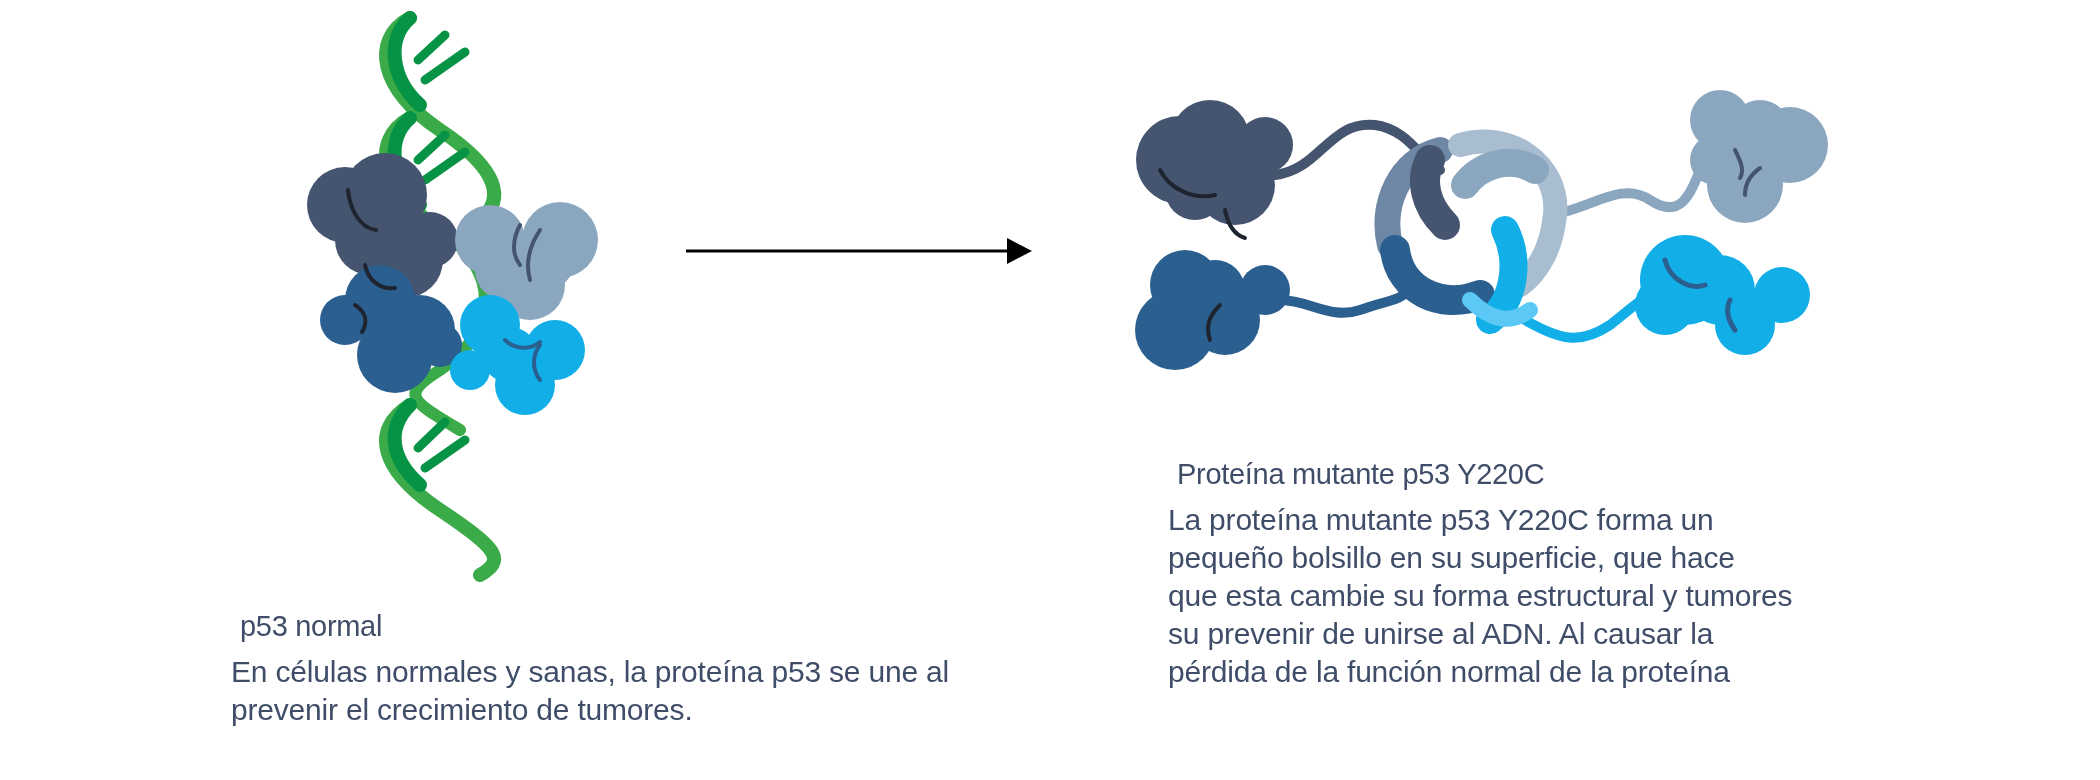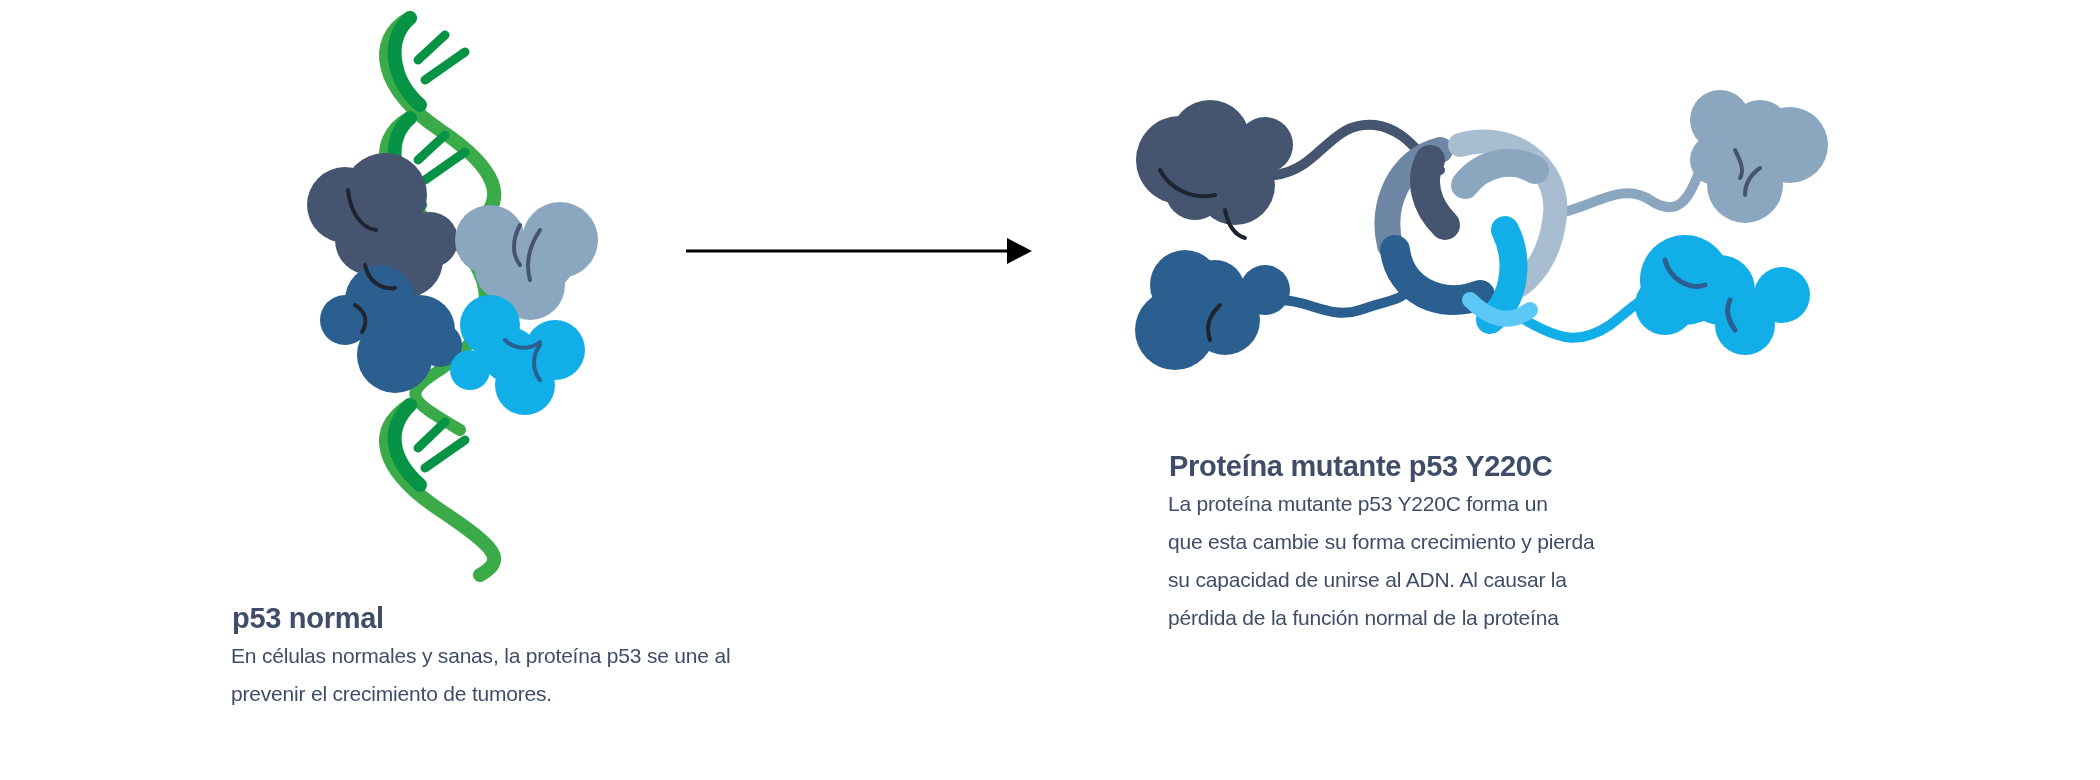--- a/index.html
+++ b/index.html
@@ -1,20 +1,20 @@
 <!DOCTYPE html>
 <html><head>
 <meta charset="utf-8">
 <style>
   html, body { margin:0; padding:0; background:#ffffff; }
   body { width:2100px; height:780px; position:relative; overflow:hidden; font-family:"Liberation Sans", sans-serif; }
   .art { position:absolute; left:0; top:0; width:2100px; height:780px; }
   .caption { position:absolute; color:#3f4d68; }
-  .caption h2 { margin:1px; font-size:29px; font-weight:bold; line-height:36px; letter-spacing:-0.3px; }
-  .caption p { margin:0; font-size:21px; line-height:38px; letter-spacing:-0.2px; }
+  .caption h2 { margin:9px; font-size:29px; font-weight:normal; line-height:36px; letter-spacing:-0.3px; }
+  .caption p { margin:0; font-size:30px; line-height:38px; letter-spacing:-0.2px; }
   .cap-left { left:231px; top:599px; width:760px; }
   .cap-right { left:1168px; top:447px; width:640px; }
 </style>
 </head>
 <body>
 
 <svg class="art" viewBox="0 0 2100 780" xmlns="http://www.w3.org/2000/svg">
 
   <g>
     <path d="M410 18 C370 40 380 90 440 130 C500 170 505 200 480 220" fill="none" stroke="#3aab48" stroke-width="14" stroke-linecap="round"></path>
@@ -149,16 +149,17 @@
 
 <div class="caption cap-left">
   <h2>p53 normal</h2>
   <p>En células normales y sanas, la proteína p53 se une al</p>
   <p>prevenir el crecimiento de tumores.</p>
 </div>
 
 <div class="caption cap-right">
   <h2>Proteína mutante p53 Y220C</h2>
   <p>La proteína mutante p53 Y220C forma un</p>
-  <p>que esta cambie su forma crecimiento y pierda</p>
-  <p>su capacidad de unirse al ADN. Al causar la</p>
+  <p>pequeño bolsillo en su superficie, que hace</p>
+  <p>que esta cambie su forma estructural y tumores</p>
+  <p>su prevenir de unirse al ADN. Al causar la</p>
   <p>pérdida de la función normal de la proteína</p>
 </div>
 
 </body></html>

